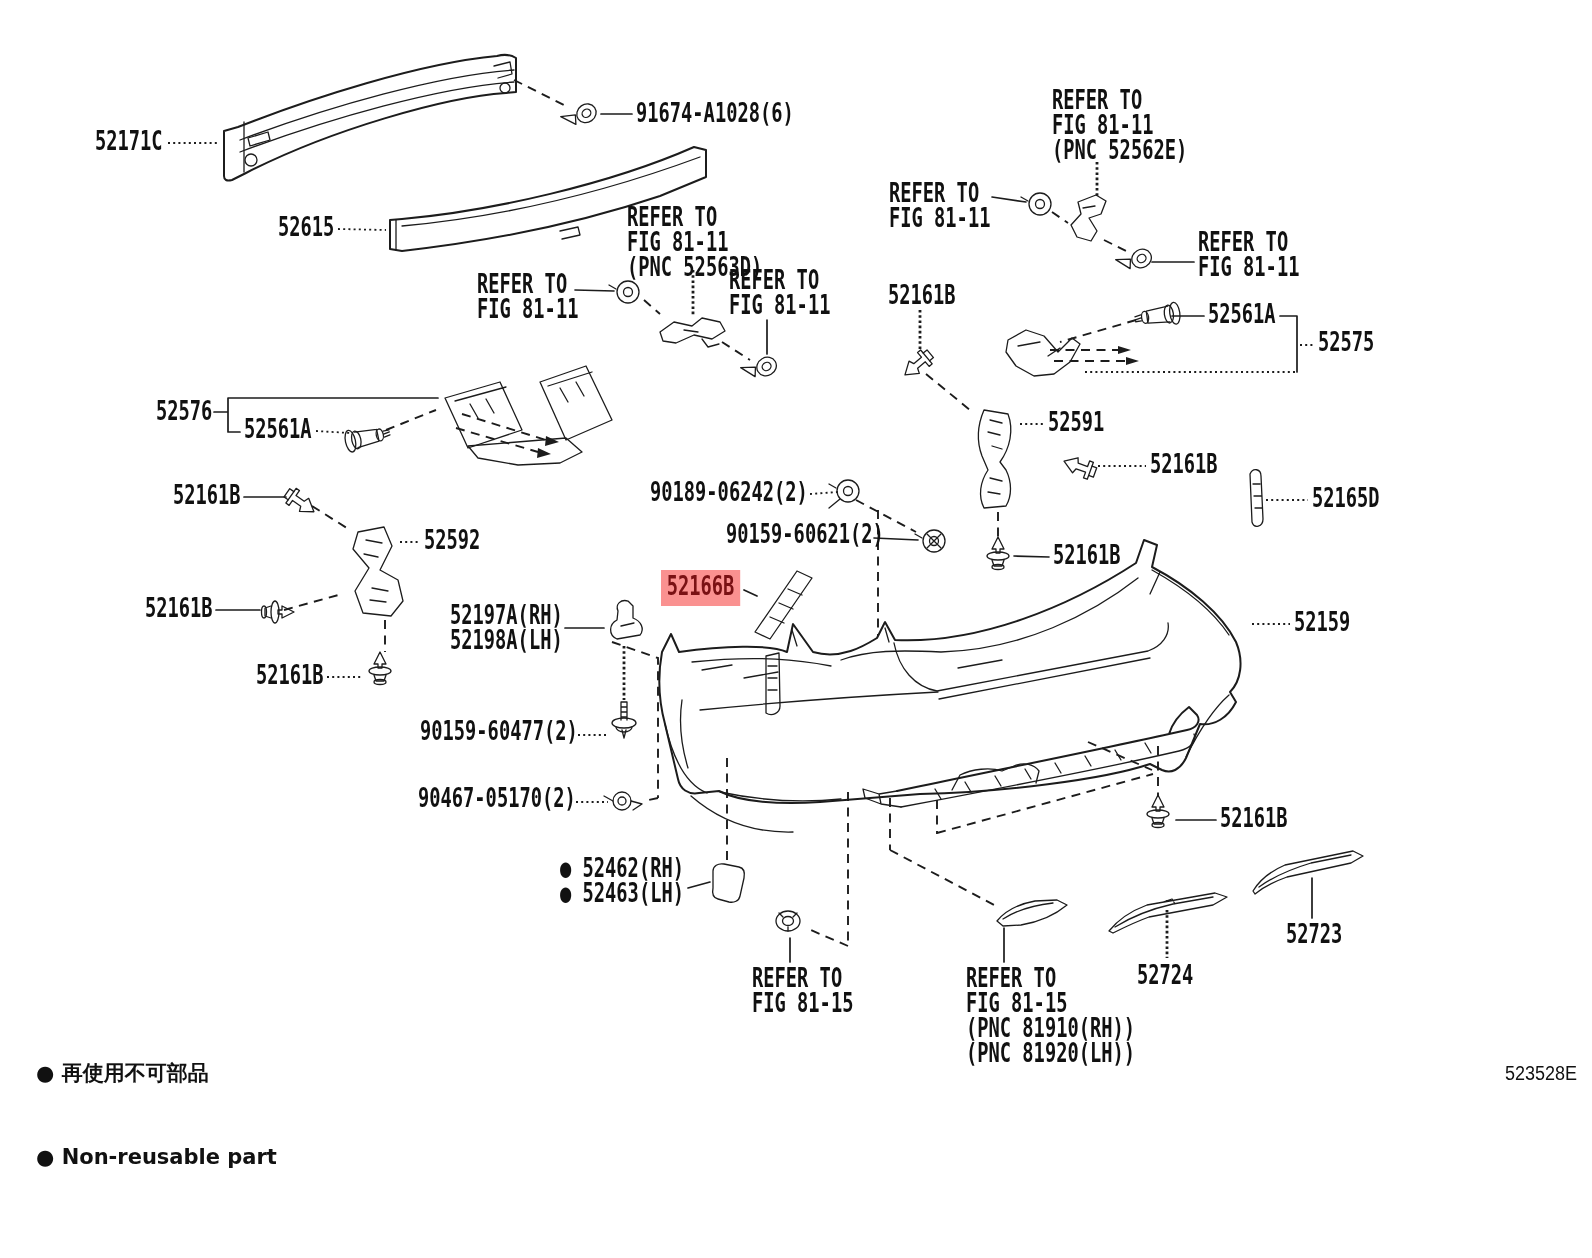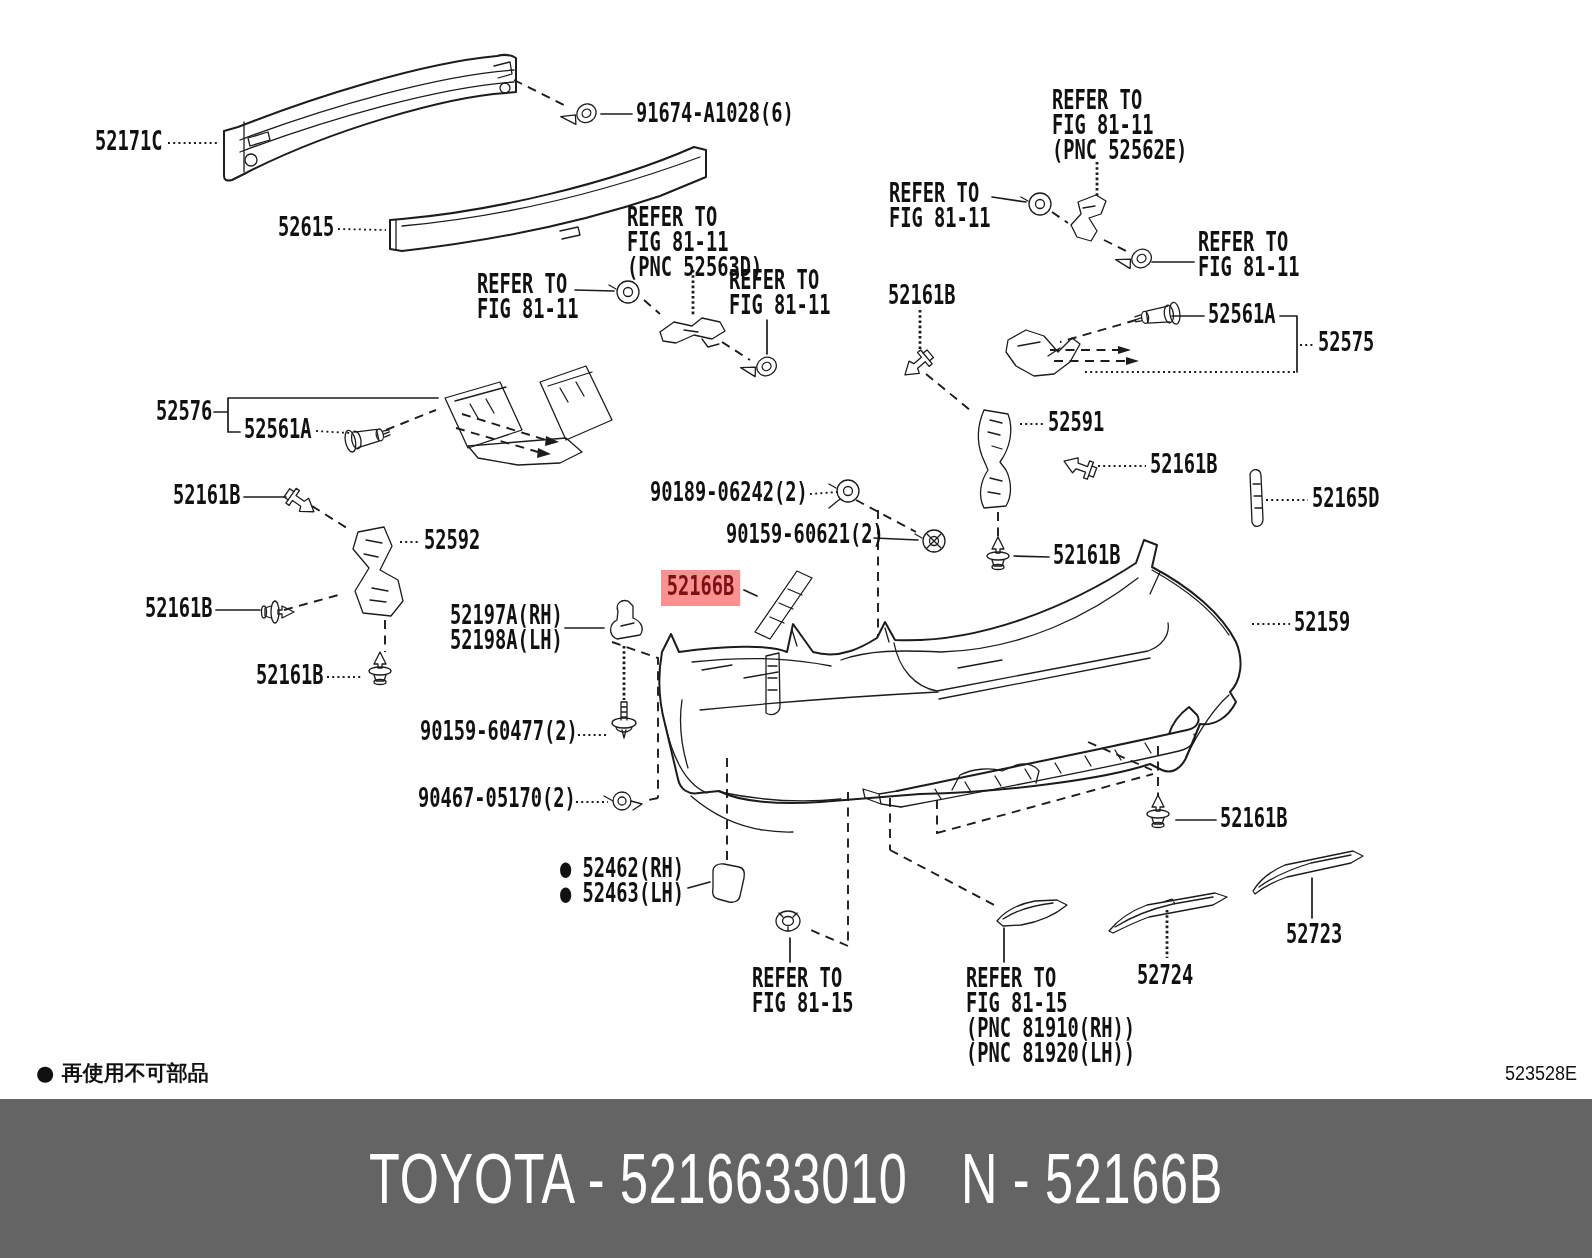--- a/index.html
+++ b/index.html
@@ -216,17 +216,14 @@
       <div class="lbl" style="left: 1286px; top: 922px;">52723</div>
     </div>
 
   <div class="legend">
     <div>● 再使用不可部品</div>
     <div>● Non-reusable part</div>
   </div>
 
   <div class="code">523528E</div>
 
-  <div class="banner">
-    <span class="bt"><span>TOYOTA - 5216633010</span><span class="gap"></span><span>N - 52166B</span></span>
-  </div>
 
 </div>
 
 </body></html>

